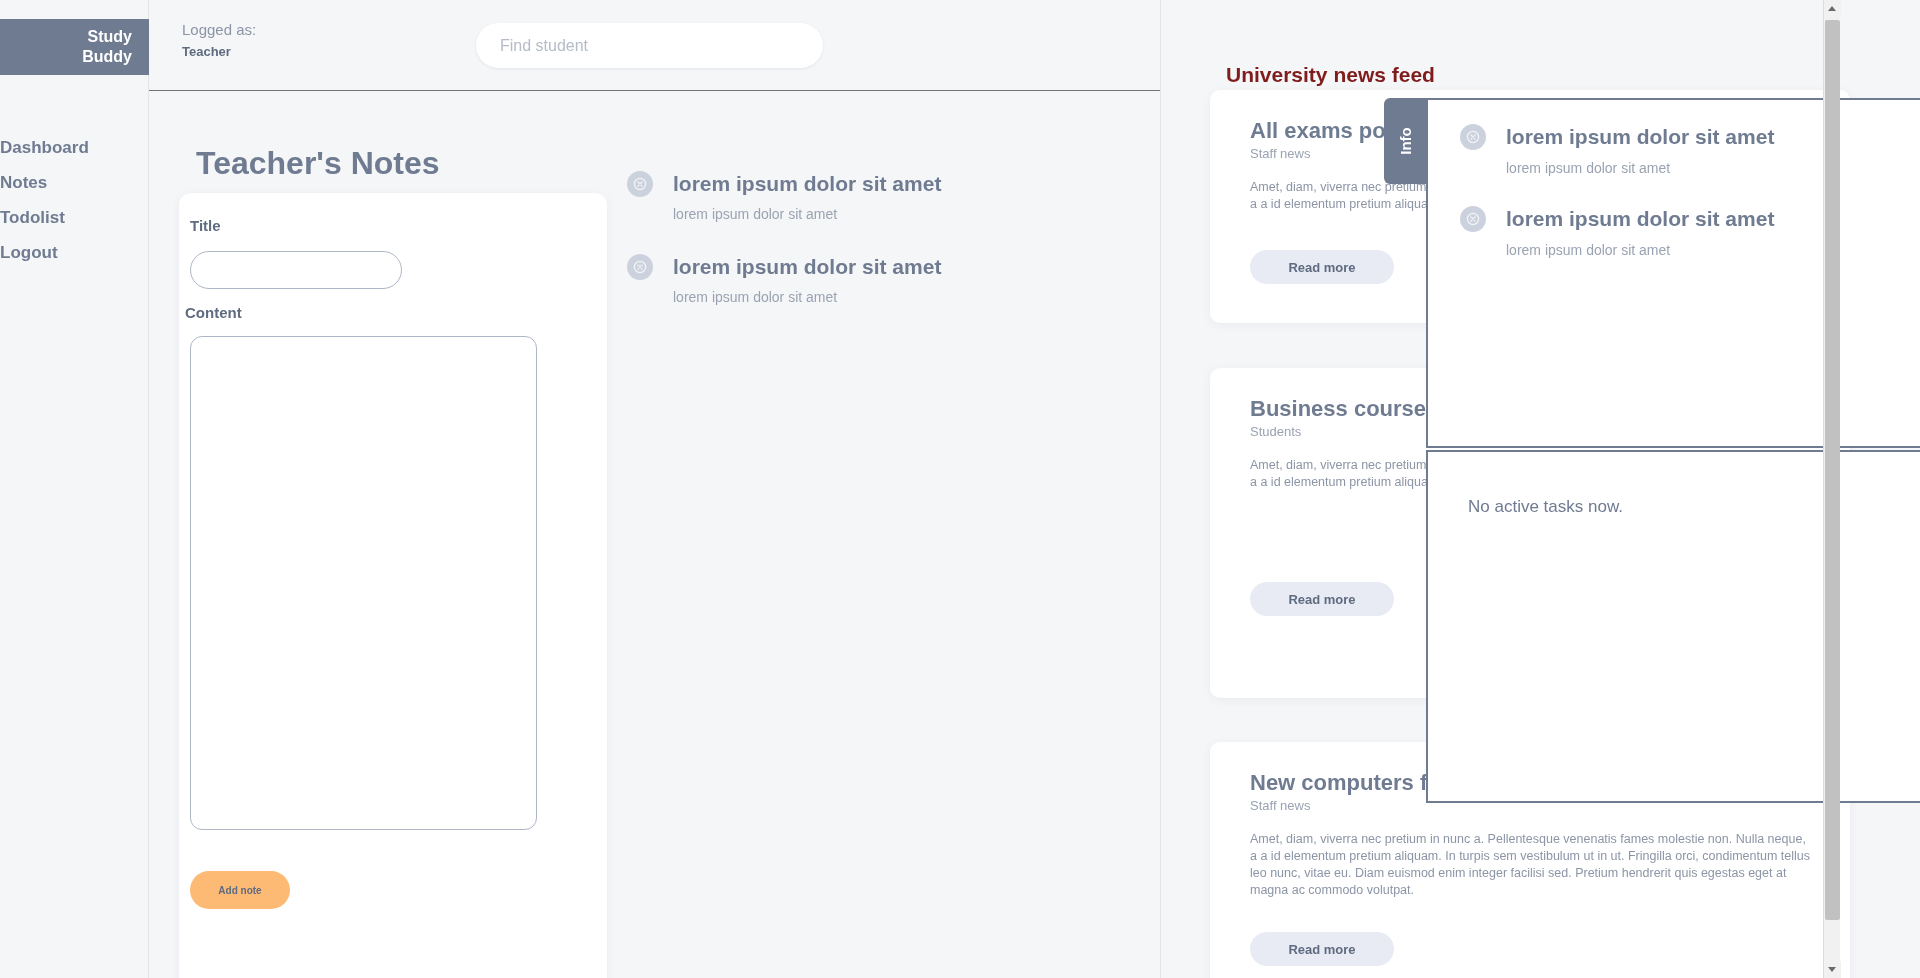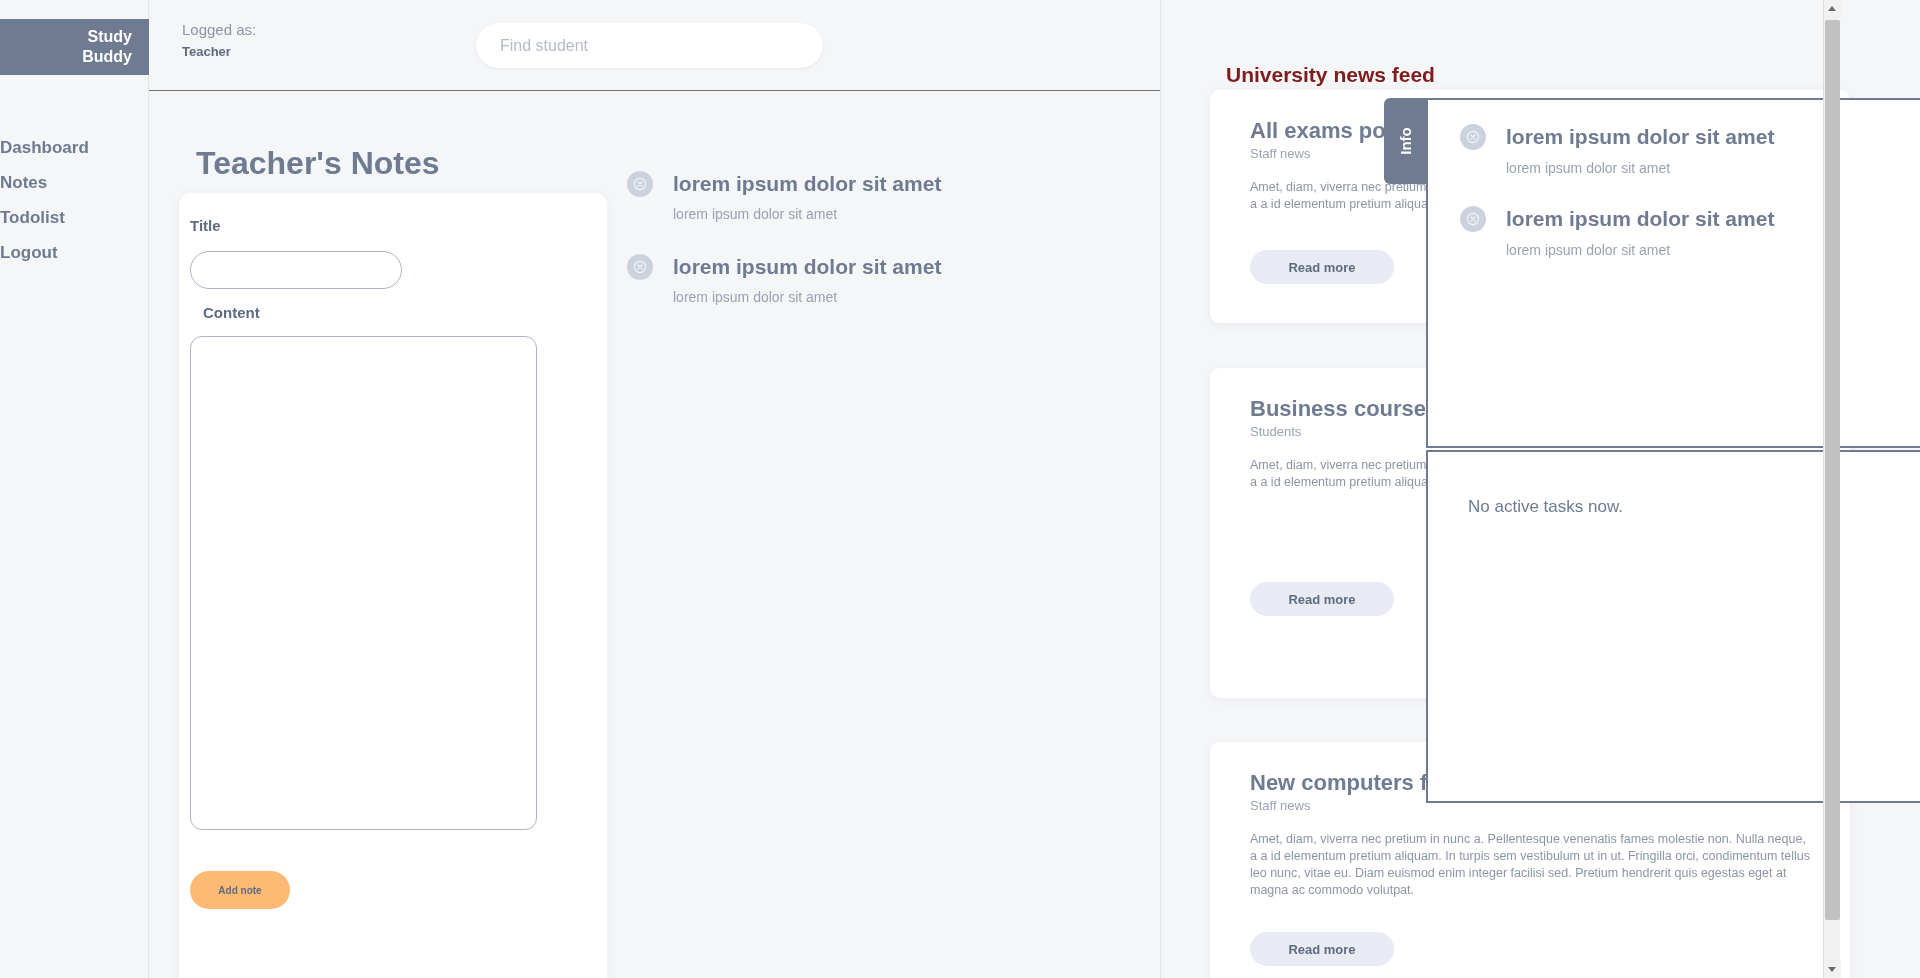--- a/index.html
+++ b/index.html
@@ -100,21 +100,21 @@
     border-radius: 12px;
     box-shadow: 0 2px 10px rgba(70,80,100,0.07);
   }
   .field-label {
     position: absolute;
     color: #5f6b80;
     font-size: 15px;
     font-weight: bold;
   }
   .lbl-title { left: 41px; top: 126px; }
-  .lbl-content { left: 54px; top: 213px; text-align: right; }
+  .lbl-content { left: 36px; top: 213px; text-align: right; }
   .title-input {
     position: absolute; left: 41px; top: 160px;
     width: 212px; height: 38px;
     border: 1px solid #aeb6c6;
     border-radius: 19px;
     background: #ffffff;
     padding: 0 16px;
     font-size: 15px;
     color: #5f6b80;
     outline: none;

